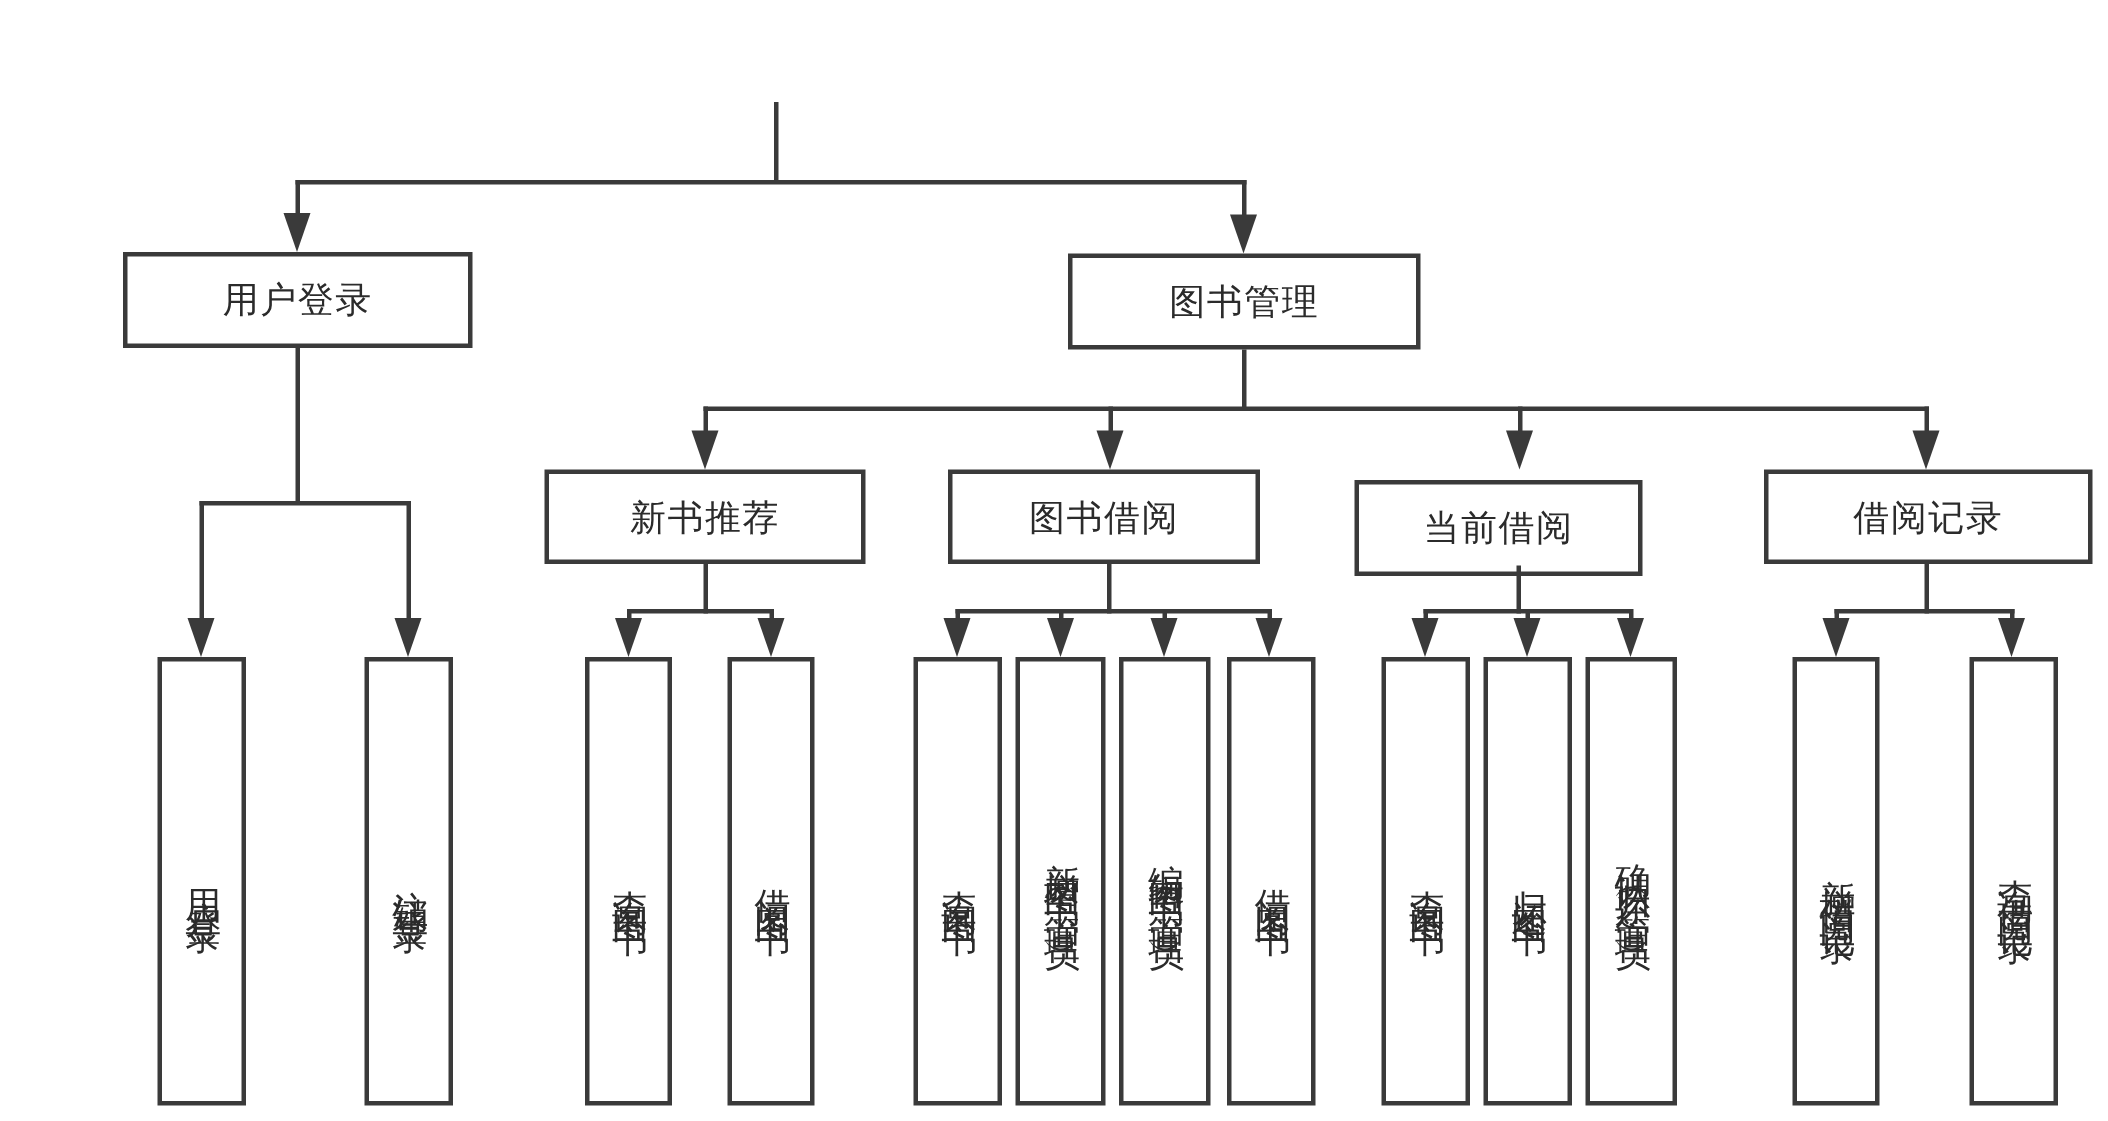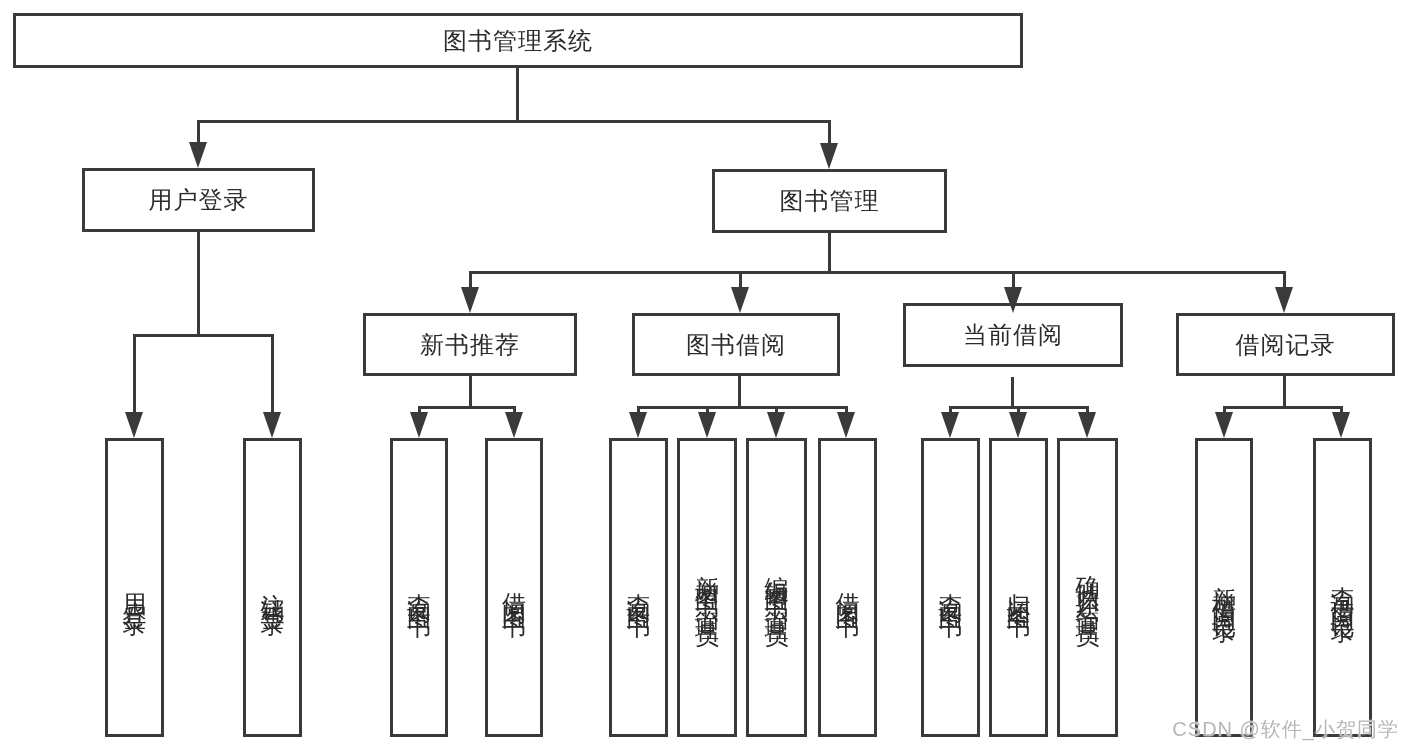--- a/index.html
+++ b/index.html
@@ -54,38 +54,35 @@
     text-shadow:0 0 2px #ffffff,0 0 1px #ffffff;
     z-index:5;
     white-space:nowrap;
   }
 </style>
 </head>
 <body>
 
 <div class="canvas">
 
-  <div class="node node-h" style="left:13px;top:13px;width:1010px;height:55px">
-    <span>图书管理系统</span>
-  </div>
 
   <div class="node node-h" style="left:82px;top:168px;width:233px;height:64px">
     <span>用户登录</span>
   </div>
   <div class="node node-h" style="left:363px;top:313px;width:214px;height:63px">
     <span>新书推荐</span>
   </div>
 
   <div class="node node-h" style="left:712px;top:169px;width:235px;height:64px">
     <span>图书管理</span>
   </div>
   <div class="node node-h" style="left:632px;top:313px;width:208px;height:63px">
     <span>图书借阅</span>
   </div>
-  <div class="node node-h" style="left:903px;top:303px;width:220px;height:64px">
+  <div class="node node-h" style="left:903px;top:320px;width:192px;height:64px">
     <span>当前借阅</span>
   </div>
   <div class="node node-h" style="left:1176px;top:313px;width:219px;height:63px">
     <span>借阅记录</span>
   </div>
 
   <div class="node node-v" style="left:105px;width:59px">
     <span class="vtext">用户登录</span>
   </div>
   <div class="node node-v" style="left:243px;width:59px">
@@ -181,15 +178,14 @@
   <div class="arrow" style="left:1009px;top:412px"></div>
   <div class="arrow" style="left:1078px;top:412px"></div>
 
   <div class="vline" style="left:1283px;top:376px;height:33px"></div>
   <div class="hline" style="left:1223px;top:406px;width:120px"></div>
   <div class="vline" style="left:1223px;top:406px;height:12px"></div>
   <div class="vline" style="left:1340px;top:406px;height:12px"></div>
   <div class="arrow" style="left:1215px;top:412px"></div>
   <div class="arrow" style="left:1332px;top:412px"></div>
 
-  <div class="watermark">CSDN @软件_小贺同学</div>
 
 </div>
 
 </body></html>

